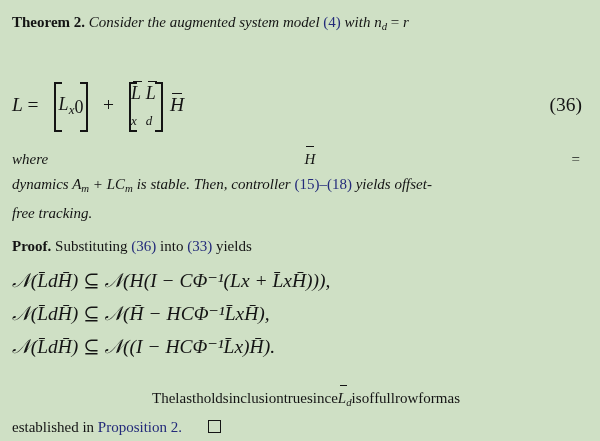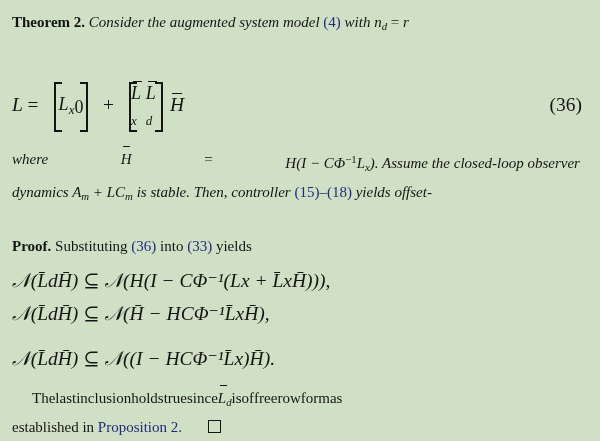--- a/index.html
+++ b/index.html
@@ -74,56 +74,56 @@
     </div>
     <span class="hbar math"><span class="bar">H</span></span>
     <span class="eqnum">(36)</span>
   </div>
 
   <div class="para it just" style="top:147px;">
     <div style="display:flex; justify-content:space-between;">
       <span><span>where</span></span>
       <span><span class="bar">H</span></span>
       <span style="font-style:normal">=</span>
-      <span><span>H(I − CΦ</span><span class="sup">−1</span><span>L</span><span class="sub">x</span><span>). Assume the closed-loop observer</span></span>
     </div>
     <div>
       <span>dynamics A</span><span class="sub">m</span>
       <span>+ LC</span><span class="sub">m</span>
       <span>is stable. Then, controller</span>
       <span class="ref">(15)–(18)</span>
       <span>yields offset-</span>
     </div>
+    <div>free tracking.</div>
   </div>
 
   <div class="para" style="top:234px;">
     <span class="b">Proof.</span>
     <span>Substituting</span>
     <span class="ref">(36)</span>
     <span>into</span>
     <span class="ref">(33)</span>
     <span>yields</span>
   </div>
 
   <div class="proof-eq" style="top:301px;">𝒩(L̄dH̄) ⊆ 𝒩(H̄ − HCΦ⁻¹L̄xH̄),</div>
   <div class="proof-eq" style="top:268px;">𝒩(L̄dH̄) ⊆ 𝒩(H(I − CΦ⁻¹(Lx + L̄xH̄))),</div>
-  <div class="proof-eq" style="top:346px;">𝒩(L̄dH̄) ⊆ 𝒩((I − HCΦ⁻¹L̄x)H̄).</div>
+  <div class="proof-eq" style="top:334px;">𝒩(L̄dH̄) ⊆ 𝒩((I − HCΦ⁻¹L̄x)H̄).</div>
 
   <div class="para" style="top:386px;">
-    <div style="display:flex; justify-content:flex-start;margin-left:20px;">
+    <div style="display:flex; justify-content:center;margin-left:20px;">
       <span>The</span>
         <span>last</span>
+        <span>holds</span>
         <span>inclusion</span>
-        <span>holds</span>
         <span>true</span>
         <span>since</span>
       <span class="it"><span class="bar">L</span><span class="sub">d</span></span>
       <span>is</span>
         <span>of</span>
-        <span>free</span>
+        <span>full</span>
         <span>row</span>
         <span>form</span>
         <span>as</span>
     </div>
     <div>
       <span>established in</span>
       <span class="ref">Proposition 2.</span>
       <span class="qed"></span>
     </div>
   </div>

